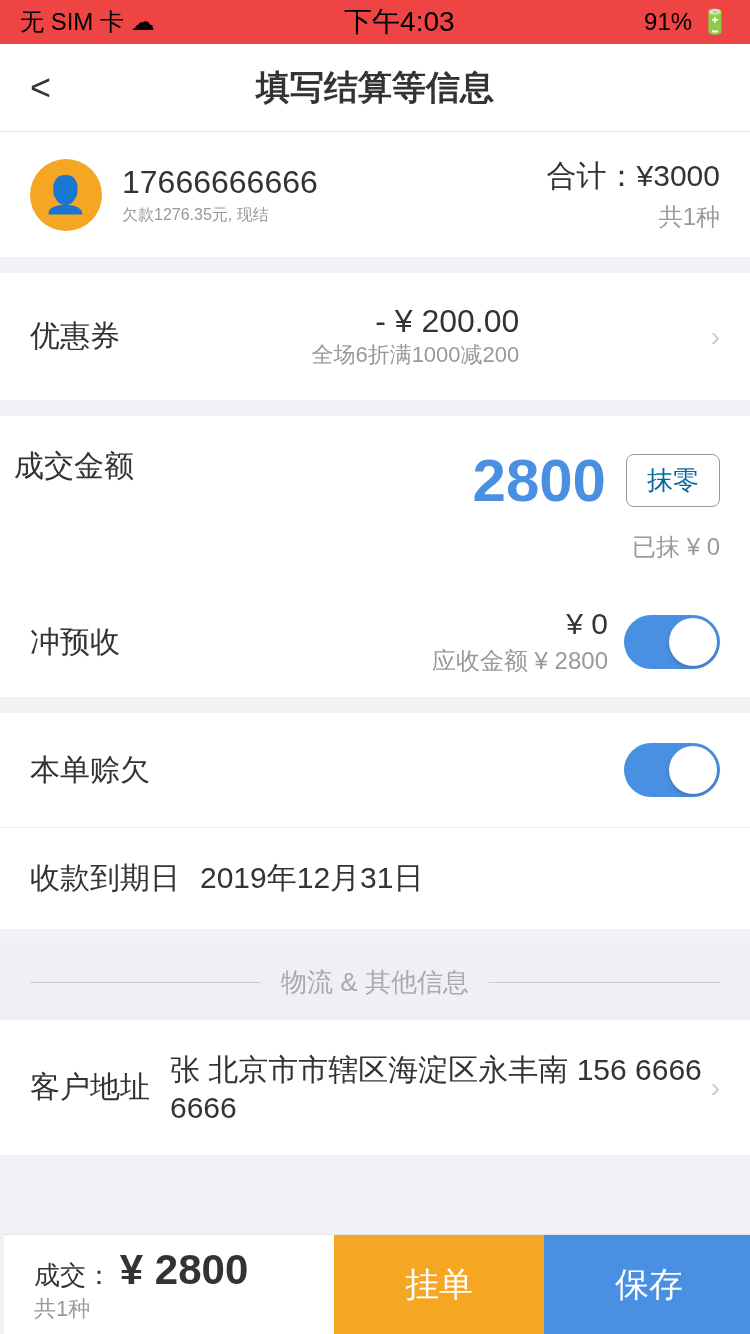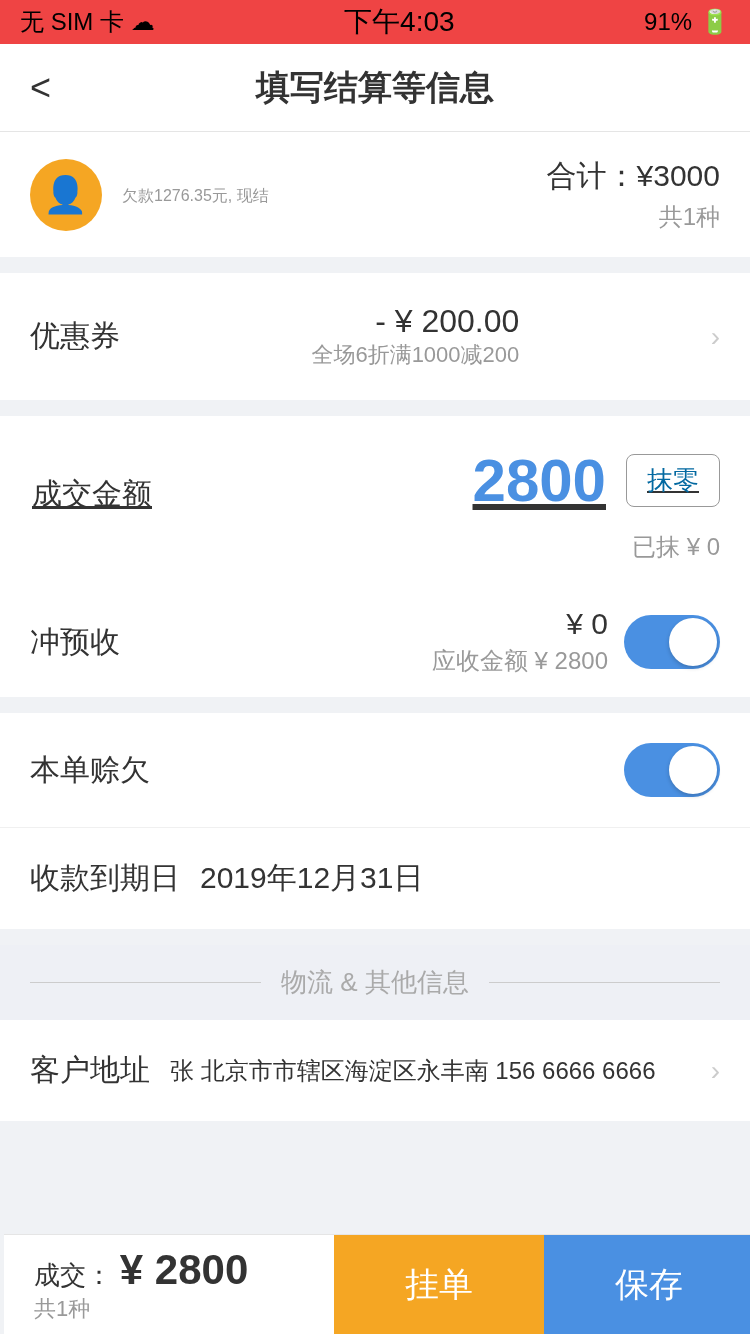--- a/index.html
+++ b/index.html
@@ -145,24 +145,23 @@
     }
 
     
     .amount-section {
       background: #fff;
       margin-bottom: 16px;
       padding: 0;
     }
     .amount-row {
       display: flex;
-      align-items: flex-end;
-      justify-content: space-between;
-      padding: 30px 30px 16px 32px;
-      text-decoration: underline;
+      align-items: flex-start;
+      justify-content: space-between;
+      padding: 30px 30px 16px 14px;
     }
     .amount-label {
       font-size: 30px;
       color: #333;
     }
     .amount-value-wrapper {
       display: flex;
       align-items: center;
       gap: 20px;
     }
@@ -283,21 +282,21 @@
       justify-content: space-between;
       padding: 30px;
     }
     .address-label {
       font-size: 30px;
       color: #333;
       white-space: nowrap;
       margin-right: 20px;
     }
     .address-value {
-      font-size: 24px;
+      font-size: 30px;
       color: #333;
       flex: 1;
     }
 
     
     .bottom-bar {
       position: fixed;
       bottom: 0;
       left: 4px;
       width: 750px;
@@ -368,20 +367,21 @@
 </div>
 
 <div class="content">
 
   <div class="customer-card">
     <div class="customer-left">
       <div class="avatar">
         <span>👤</span>
       </div>
       <div class="customer-info">
+        <div class="customer-phone">17666666666</div>
         <div class="customer-debt">欠款1276.35元, 现结</div>
       </div>
     </div>
     <div class="customer-right">
       <div class="total-amount">合计：¥3000</div>
       <div class="total-count">共1种</div>
     </div>
   </div>
 
   <div class="white-section">

